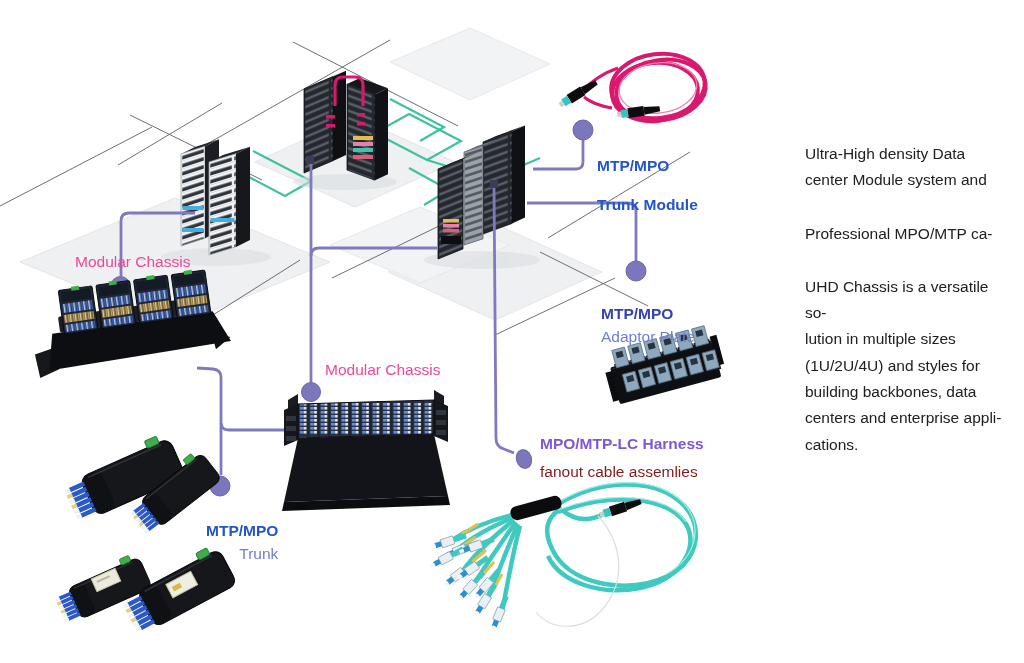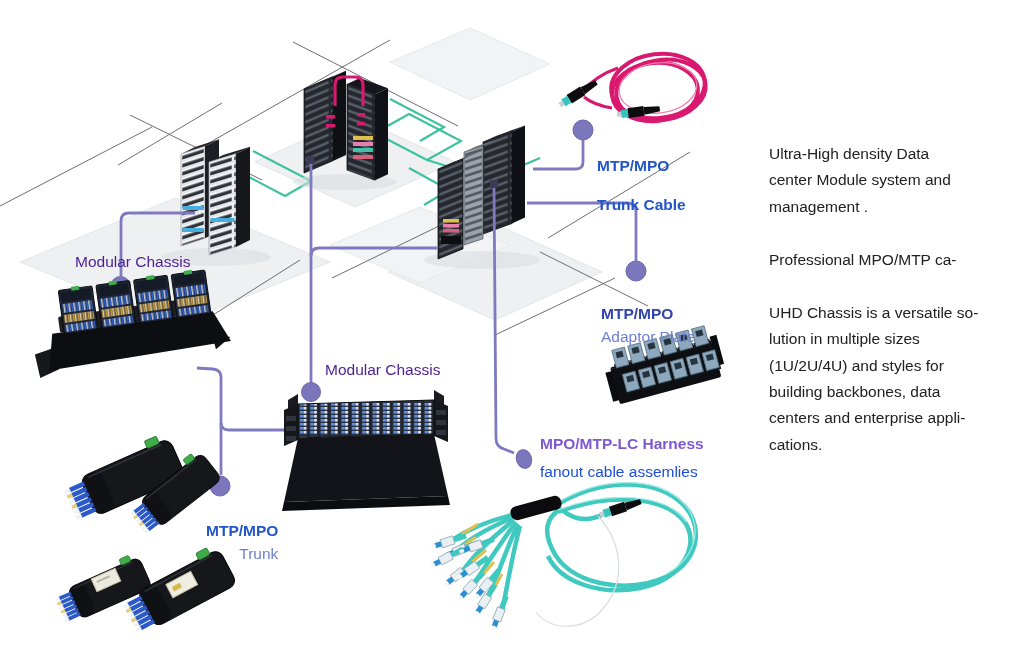--- a/index.html
+++ b/index.html
@@ -2,27 +2,27 @@
 <html><head>
 <meta charset="utf-8">
 <style>
   html,body{margin:0;padding:0;background:#fff;}
   #stage{position:relative;width:1024px;height:663px;background:#ffffff;overflow:hidden;
          font-family:"Liberation Sans","DejaVu Sans",sans-serif;}
   #diagram-svg{position:absolute;left:0;top:0;}
   .callout{position:absolute;white-space:nowrap;line-height:23px;font-size:15.5px;}
   .c-blue-bold{color:#2155c8;font-weight:bold;margin-top:16px;}
   .c-periwinkle{color:#6e7ed2;text-align:right;}
-  .c-chassis{color:#4c1d95;}
+  .c-chassis{color:#ec4899;}
   .c-purple-bold{color:#7e57d2;font-weight:bold;}
-  .c-purple{color:#1d4ed8;}
+  .c-purple{color:#7f1d1d;}
   #description{position:absolute;left:769px;top:141px;width:235px;color:#202020;
                font-size:15.5px;line-height:26.3px;}
   #description .para{margin:0 0 27px 0;}
-  #description .line{display:block;}
+  #description .line{display:block;margin-left:36px;}
 </style>
 </head>
 <body>
 
 <div id="stage">
 
 <svg id="diagram-svg" width="1024" height="663" viewBox="0 0 1024 663">
   <defs>
     <pattern id="slotsLight" width="24" height="8" patternUnits="userSpaceOnUse">
       <rect width="24" height="8" fill="#f3f4f6"></rect>
@@ -380,21 +380,21 @@
     <use href="#lc-connector-shape" transform="translate(488,583) rotate(-50) scale(1.3)"></use>
     <use href="#lc-connector-shape" transform="translate(486,599) rotate(-58) scale(1.3)"></use>
     <use href="#lc-connector-shape" transform="translate(500,612) rotate(-68) scale(1.3)"></use>
   </g>
 </svg>
 
 <div class="callout c-chassis" style="left:75px;top:250px;">Modular Chassis</div>
 
 <div class="callout" style="left:597px;top:138px;">
   <span class="c-blue-bold" style="display:block;">MTP/MPO</span>
-  <span class="c-blue-bold" style="display:block;">Trunk Cable</span>
+  <span class="c-blue-bold" style="display:block;">Trunk Module</span>
 </div>
 
 <div class="callout" style="left:601px;top:286px;">
   <span class="c-blue-bold" style="display:block;color:#3242ae;">MTP/MPO</span>
   <span class="c-periwinkle" style="display:block;">Adaptor Plate</span>
 </div>
 
 <div class="callout c-chassis" style="left:325px;top:358px;">Modular Chassis</div>
 
 <div class="callout" style="left:206px;top:503px;">
@@ -404,21 +404,20 @@
 
 <div class="callout" style="left:540px;top:430px;line-height:28px;">
   <span class="c-purple-bold" style="display:block;text-align:right;">MPO/MTP-LC Harness</span>
   <span class="c-purple" style="display:block;">fanout cable assemlies</span>
 </div>
 
 <div id="description">
   <p class="para">
     <span class="line">Ultra-High density Data</span>
     <span class="line">center Module system and</span>
-    <span class="line">management .</span>
   </p>
   <p class="para">
     <span class="line">Professional MPO/MTP ca-</span>
   </p>
   <p class="para">
     <span class="line">UHD Chassis is a versatile so-</span>
     <span class="line">lution in multiple sizes</span>
     <span class="line">(1U/2U/4U) and styles for</span>
     <span class="line">building backbones, data</span>
     <span class="line">centers and enterprise appli-</span>

